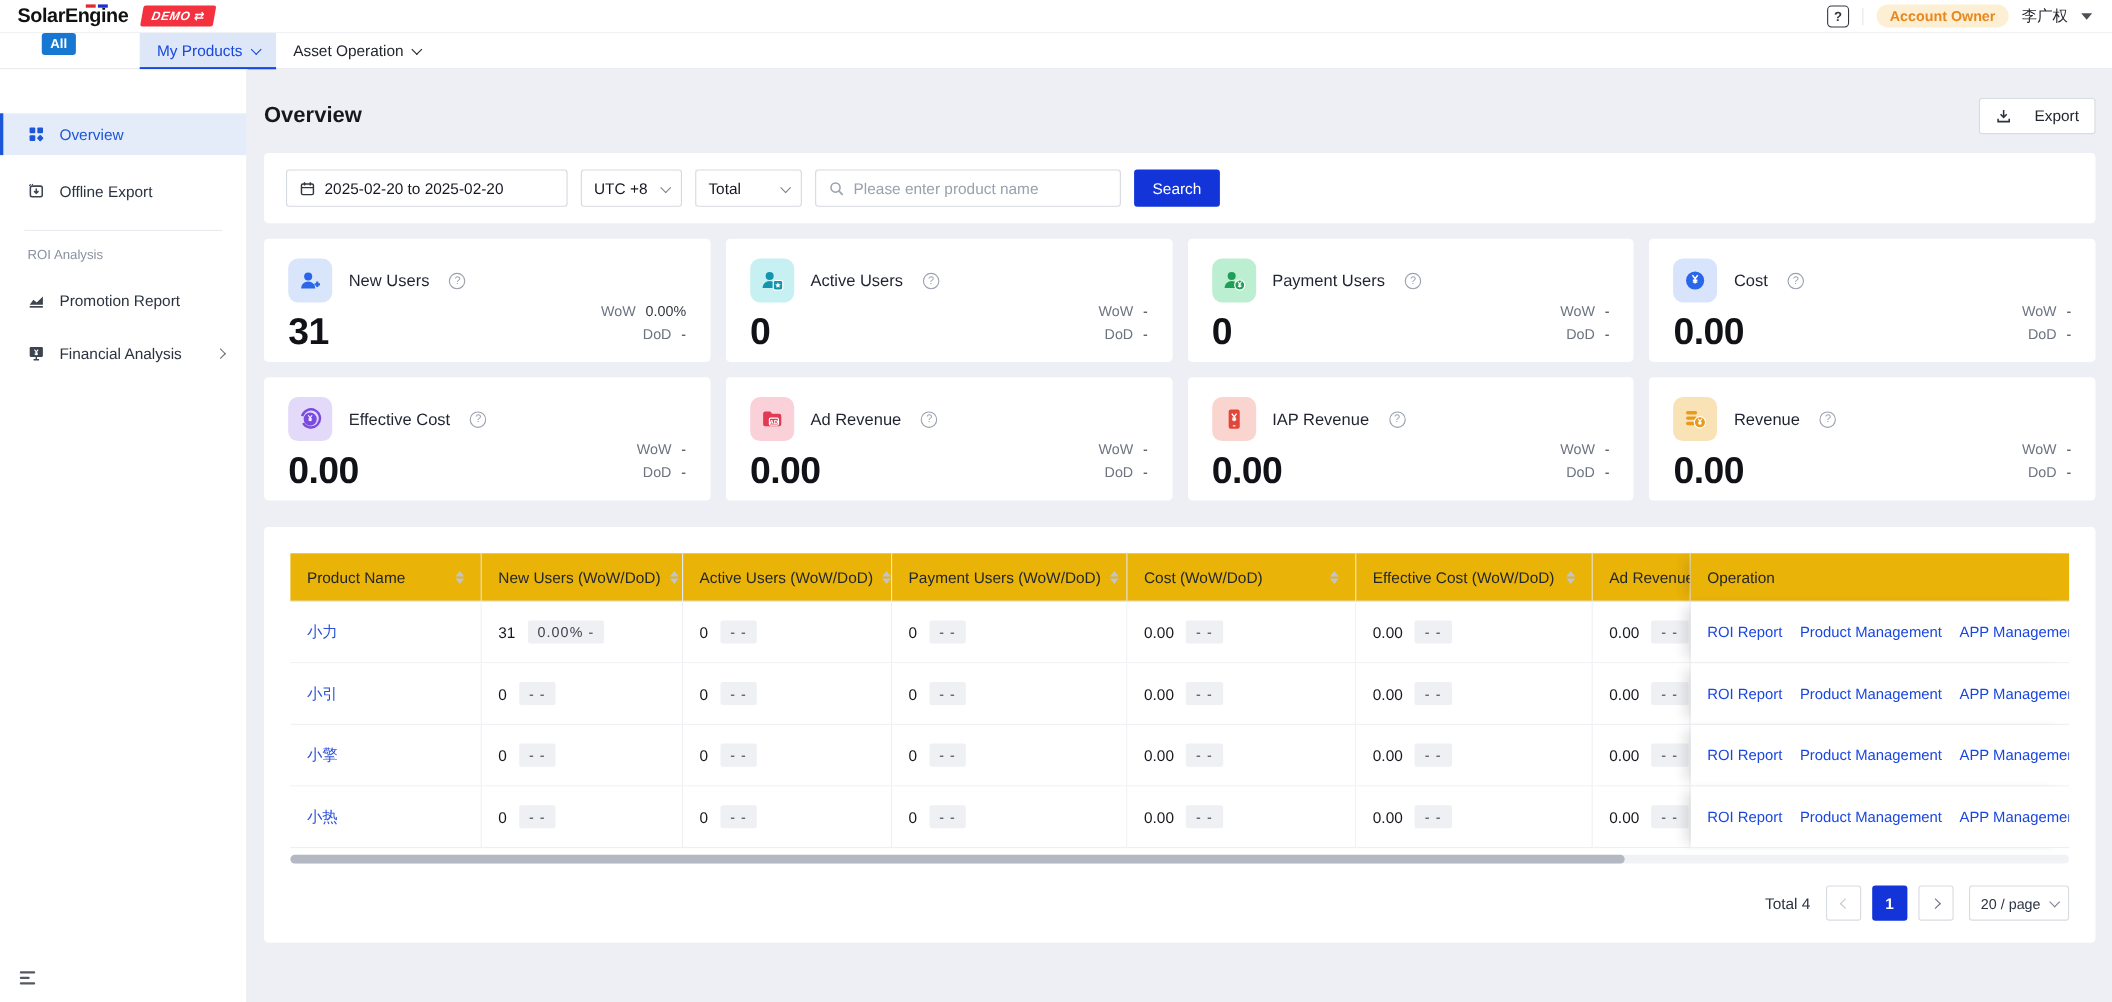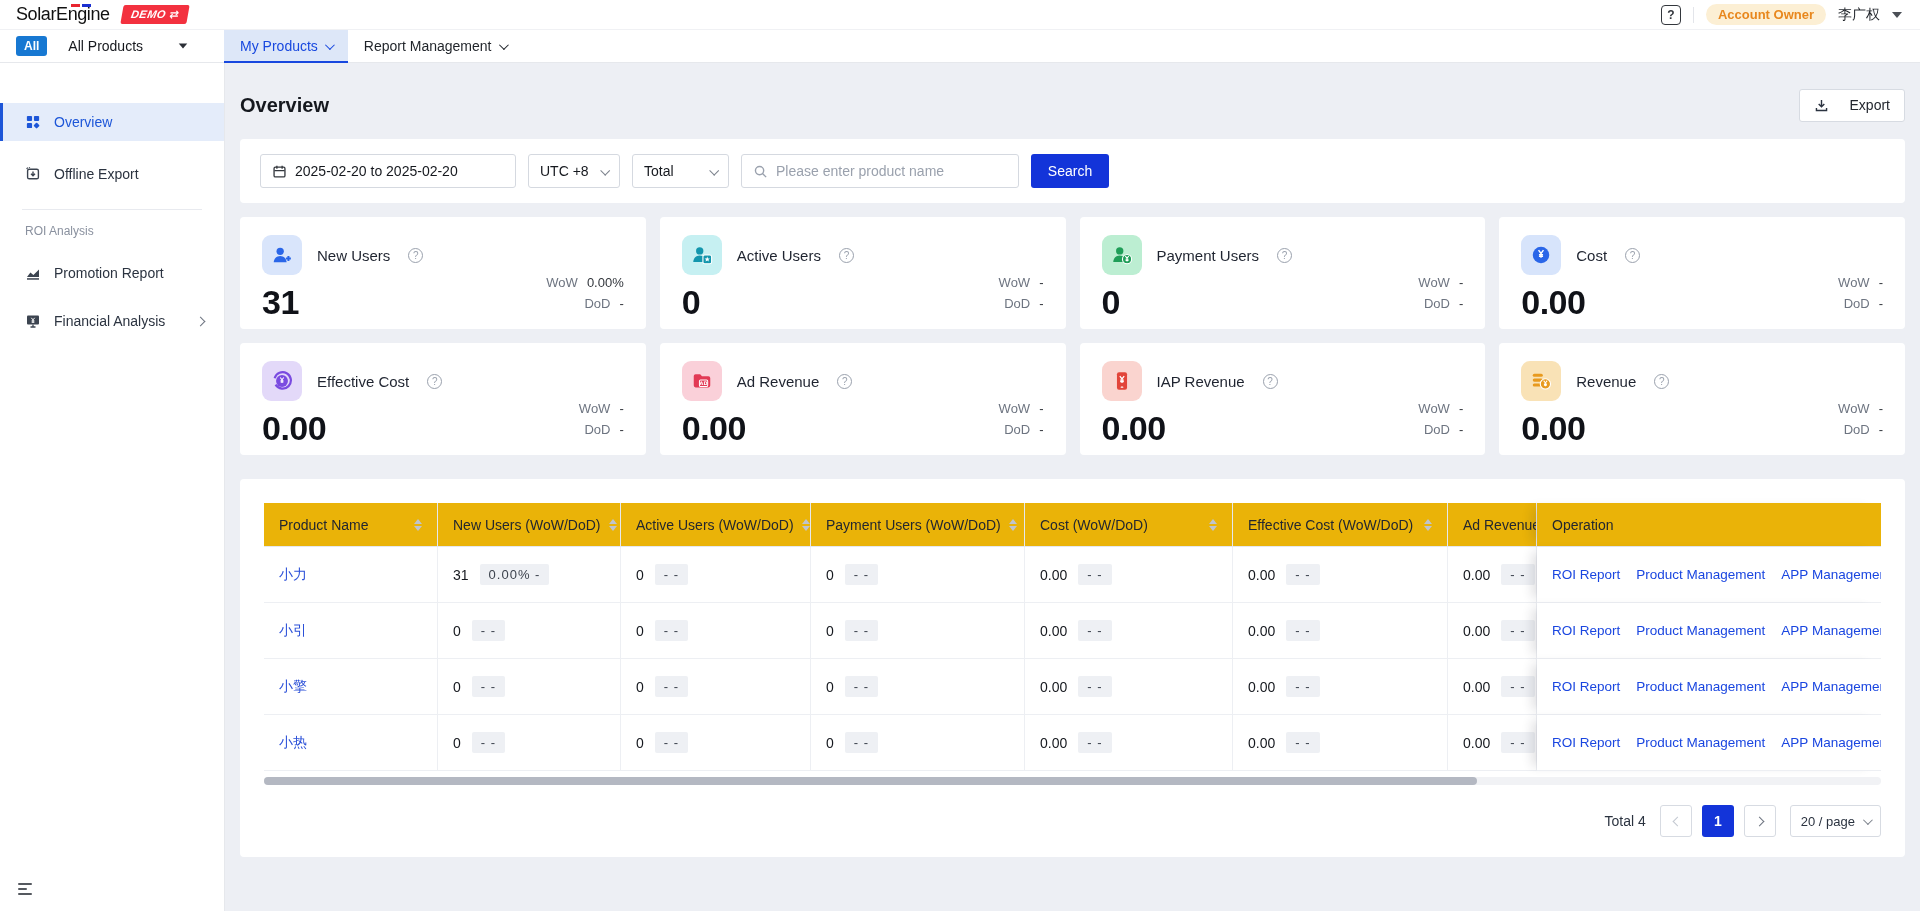--- a/index.html
+++ b/index.html
@@ -3,38 +3,38 @@
 <meta charset="utf-8">
 <style>
   * { margin:0; padding:0; box-sizing:border-box; }
   html,body { width:1920px; height:911px; overflow:hidden; background:#edeff4;
     font-family:"Liberation Sans","DejaVu Sans",sans-serif; color:#1f2329; }
 
   
   .top-header { height:30px; background:#fff; display:flex; align-items:center;
     justify-content:space-between; padding:0 18px 0 16px; border-bottom:1px solid #f0f1f4; }
   .hdr-left { display:flex; align-items:center; }
-  .logo { font-size:18px; font-weight:400; letter-spacing:-0.4px; color:#111; position:relative; }
+  .logo { font-size:18px; font-weight:700; letter-spacing:-0.4px; color:#111; position:relative; }
   .logo::before { content:""; position:absolute; top:0px; right:30px; width:9px; height:3px; background:#e8252f; }
   .logo::after  { content:""; position:absolute; top:0px; right:19px; width:9px; height:3px; background:#1b2fd0; }
   .demo-badge { margin-left:12px; background:#f3313f; color:#fff; font-size:11px; font-weight:700;
     font-style:italic; padding:3px 9px; border-radius:2px; transform:skewX(-10deg); letter-spacing:.5px; }
   .hdr-right { display:flex; align-items:center; gap:12px; }
   .help-box { width:20px; height:20px; border:1.6px solid #33373d; border-radius:4px; display:flex;
     align-items:center; justify-content:center; font-size:12px; font-weight:700; color:#33373d; cursor:pointer; }
   .hdr-divider { width:1px; height:16px; background:#e3e5ea; }
   .role-pill { background:#fcefd4; color:#e8871d; font-size:13px; font-weight:600;
     padding:3px 12px; border-radius:11px; }
   .user-name { font-size:14px; color:#1f2329; }
   .caret-down { width:0; height:0; border-left:5px solid transparent; border-right:5px solid transparent;
     border-top:6px solid #4b4f56; display:inline-block; }
 
   
   .navbar { height:33px; background:#fff; border-bottom:1px solid #e6e8ec; display:flex; align-items:stretch; padding-left:16px; }
-  .product-switch { display:flex; align-items:center; gap:21px; margin-right:36px; cursor:pointer; }
+  .product-switch { display:flex; align-items:center; gap:21px; margin-right:36px; cursor:pointer;flex-direction:column; }
   .all-chip { background:#1778d2; color:#fff; font-size:12px; font-weight:700; padding:3px 8px; border-radius:3px; }
   .product-switch-label { font-size:14px; color:#16181d; }
   .product-switch .caret-down { margin-left:14px; border-top-color:#2b2f36; transform:scale(.85); }
   .nav-tab { display:flex; align-items:center; gap:7px; padding:0 16px; font-size:14px; color:#1f2329;
     position:relative; cursor:pointer; }
   .nav-tab.active { background:#dde7f8; color:#1848df; }
   .nav-tab.active::after { content:""; position:absolute; left:0; right:0; bottom:-1px; height:2px; background:#1848df; }
   .chev { width:7px; height:7px; border-right:1.6px solid currentColor; border-bottom:1.6px solid currentColor;
     display:inline-block; transform:rotate(45deg) translateY(-2px); }
 
@@ -146,21 +146,21 @@
   <div class="product-switch">
     <span class="all-chip">All</span>
     <span class="product-switch-label">All Products</span>
     <span class="caret-down"></span>
   </div>
   <div class="nav-tab active">
     <span>My Products</span>
     <span class="chev"></span>
   </div>
   <div class="nav-tab">
-    <span>Report Management</span>
+    <span>Asset Operation</span>
     <span class="chev"></span>
   </div>
 </div>
 
 <div class="layout">
 
   <div class="sidebar">
     <div class="side-top">
       <div class="side-item active">
         <svg width="16" height="16" viewBox="0 0 17 17">

